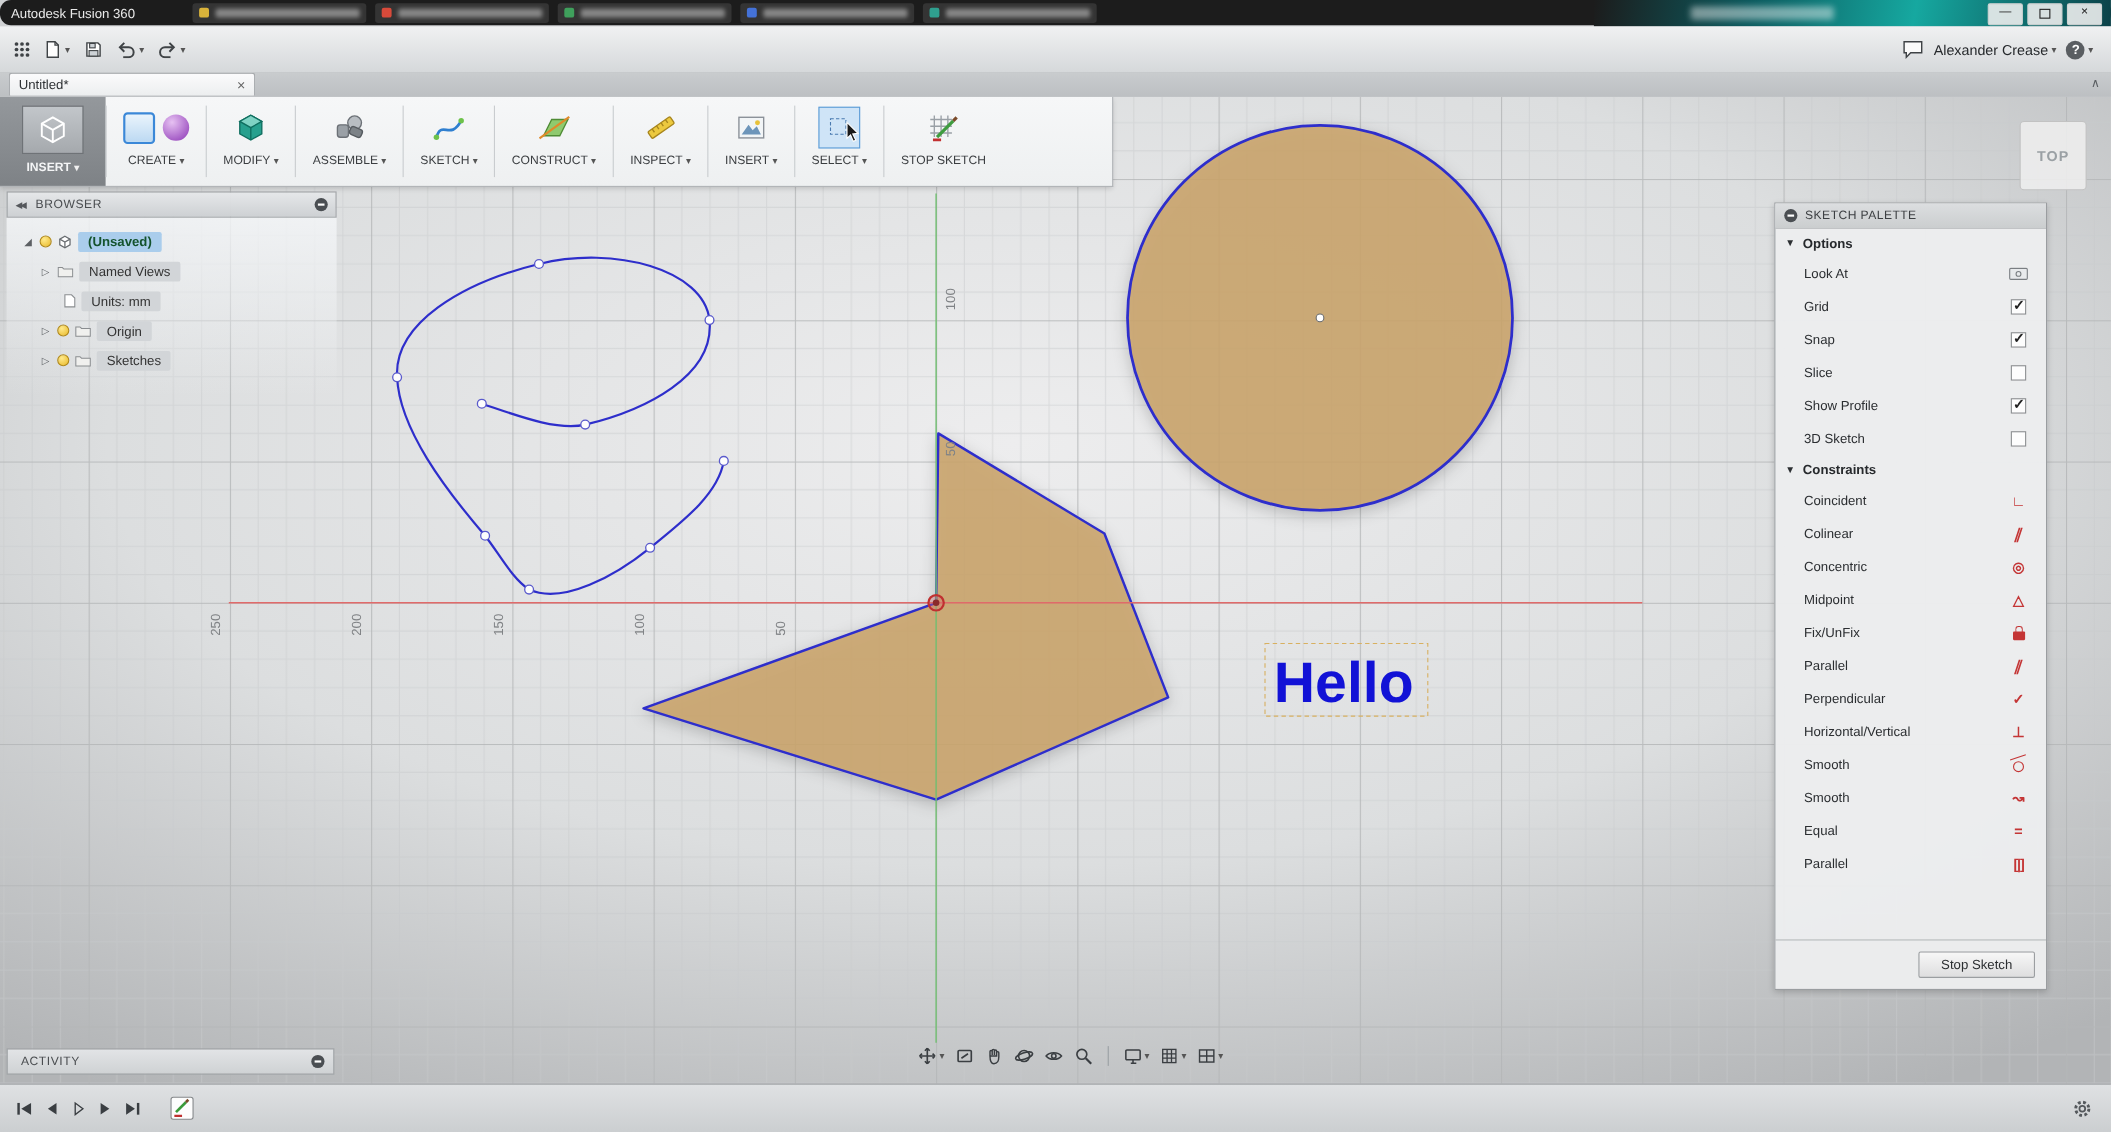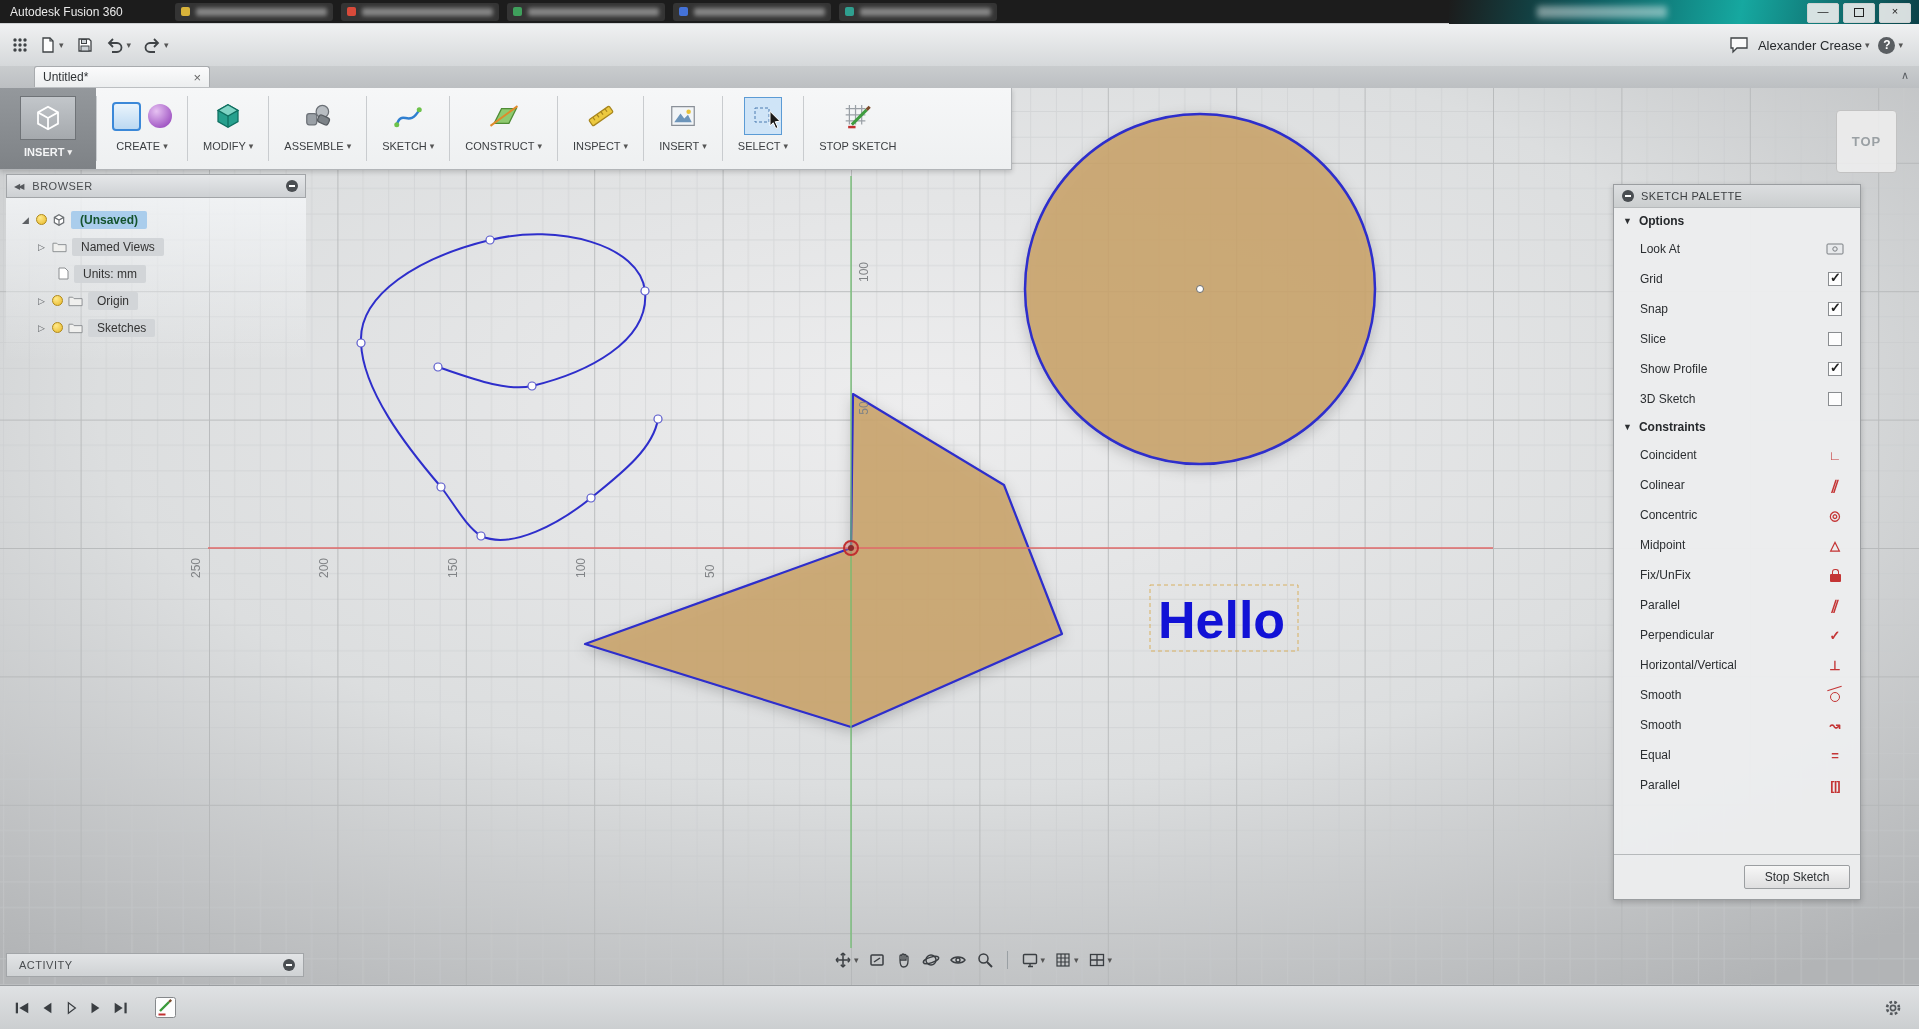--- a/index.html
+++ b/index.html
@@ -1,21 +1,21 @@
 <!DOCTYPE html>
 <html><head>
 <meta charset="utf-8">
 <style>
   html,body{margin:0;padding:0;}
   body{width:1919px;height:1029px;position:relative;overflow:hidden;
        font-family:"Liberation Sans",sans-serif;background:#cfd1d3;-webkit-user-select:none;user-select:none;}
   .abs{position:absolute;}
 
   
-  .titlebar{position:absolute;top:0;left:0;right:0;height:23px;background:#1c1c1c;display:flex;align-items:center;z-index:10;}
+  .titlebar{position:absolute;top:0;left:0;right:0;height:23px;background:#1c1c1c;display:flex;align-items:center;z-index:10;border-radius:10px;}
   .tb-title{color:#e9e9e9;font-size:12px;margin-left:10px;white-space:nowrap;}
   .tb-tabs{display:flex;gap:8px;margin-left:52px;}
   .tb-tab{width:146px;height:18px;background:#343434;border-radius:3px;display:flex;align-items:center;padding:0 6px;gap:6px;}
   .tb-fav{width:9px;height:9px;border-radius:2px;background:#888;}
   .tb-blur{flex:1;height:8px;background:#9a9a9a;border-radius:2px;filter:blur(2px);opacity:.8;}
   .tb-right{position:absolute;right:0;top:0;height:24px;width:470px;
             background:linear-gradient(100deg,#1c1c1c 0%,#0c5a5e 30%,#16a8a0 62%,#0b4148 100%);}
   .watermark{position:absolute;right:252px;top:6px;width:130px;height:12px;background:rgba(255,255,255,.45);border-radius:2px;filter:blur(3px);}
   .win-btns{position:absolute;right:8px;top:3px;display:flex;gap:4px;}
   .win-btn{width:30px;height:18px;border:1px solid #cfd2d2;background:rgba(232,234,234,.92);font-size:11px;line-height:15px;text-align:center;color:#222;border-radius:2px;}
@@ -27,23 +27,23 @@
   .qat-left{display:flex;align-items:center;gap:12px;margin-left:12px;}
   .qat-group{display:flex;align-items:center;gap:3px;}
   .qat-right{position:absolute;right:16px;display:flex;align-items:center;gap:9px;}
   .caret{font-size:9px;color:#555;}
   .caret-light{color:#f0f0f0;}
   .user-name{font-size:13px;color:#26292c;}
   .help{width:17px;height:17px;border-radius:50%;background:#5a5e62;color:#fff;font-size:12px;text-align:center;line-height:17px;font-weight:bold;}
 
   
   .doctabs{position:absolute;top:66px;left:0;right:0;height:22px;background:linear-gradient(#c9ccce,#bcbfc2);z-index:10;}
-  .doctab{position:absolute;left:8px;top:0;width:176px;height:21px;background:linear-gradient(#fbfbfc,#eceeef);
+  .doctab{position:absolute;left:8px;top:0;width:224px;height:21px;background:linear-gradient(#fbfbfc,#eceeef);
           border:1px solid #a8abae;border-bottom:none;border-radius:3px 3px 0 0;display:flex;align-items:center;
-          padding:0 8px;font-size:12px;color:#2e3134;box-sizing:border-box;margin-left:26px;}
+          padding:0 8px;font-size:12px;color:#2e3134;box-sizing:border-box;}
   .doctab-close{margin-left:auto;color:#666;font-size:13px;}
   .collapse-chevron{position:absolute;right:10px;top:3px;color:#5a5e62;font-size:11px;}
 
   
   .ribbon{position:absolute;left:0;top:88px;height:82px;width:1012px;display:flex;align-items:stretch;
           background:linear-gradient(#f6f7f8,#eef0f1);border-bottom:1px solid #b2b5b8;border-right:1px solid #b2b5b8;
           box-shadow:0 2px 5px rgba(0,0,0,.18);z-index:5;box-sizing:border-box;}
   .model-tile{width:96px;background:linear-gradient(#94989c,#7e8286);display:flex;flex-direction:column;align-items:center;padding-top:8px;}
   .model-icon-box{width:54px;height:42px;background:linear-gradient(#c2c6ca,#a5a9ad);border:1px solid #6f7377;
                   display:flex;align-items:center;justify-content:center;}

